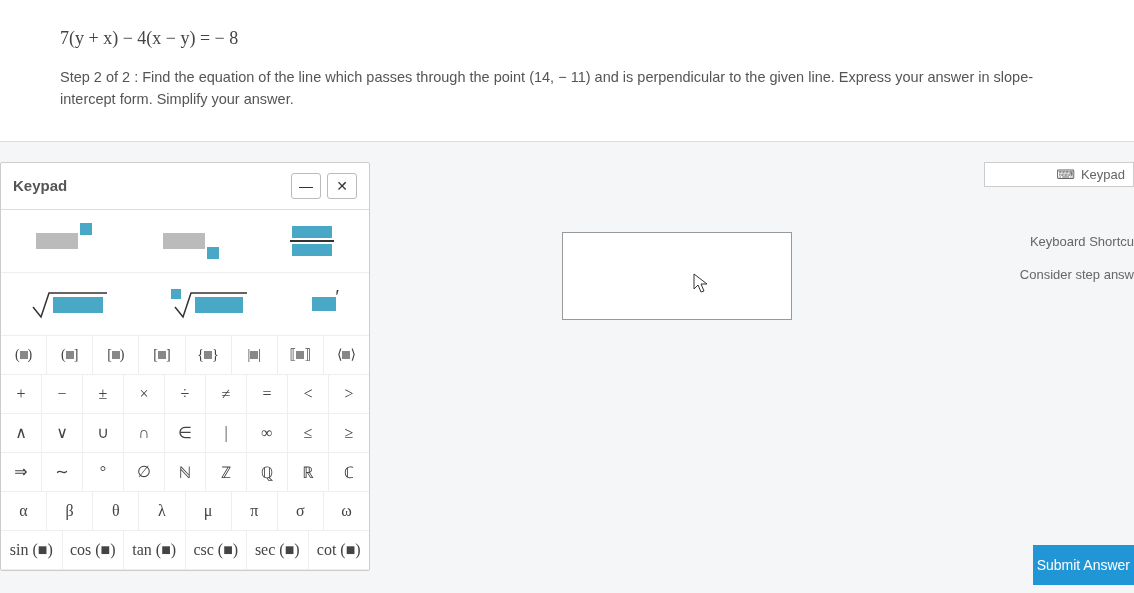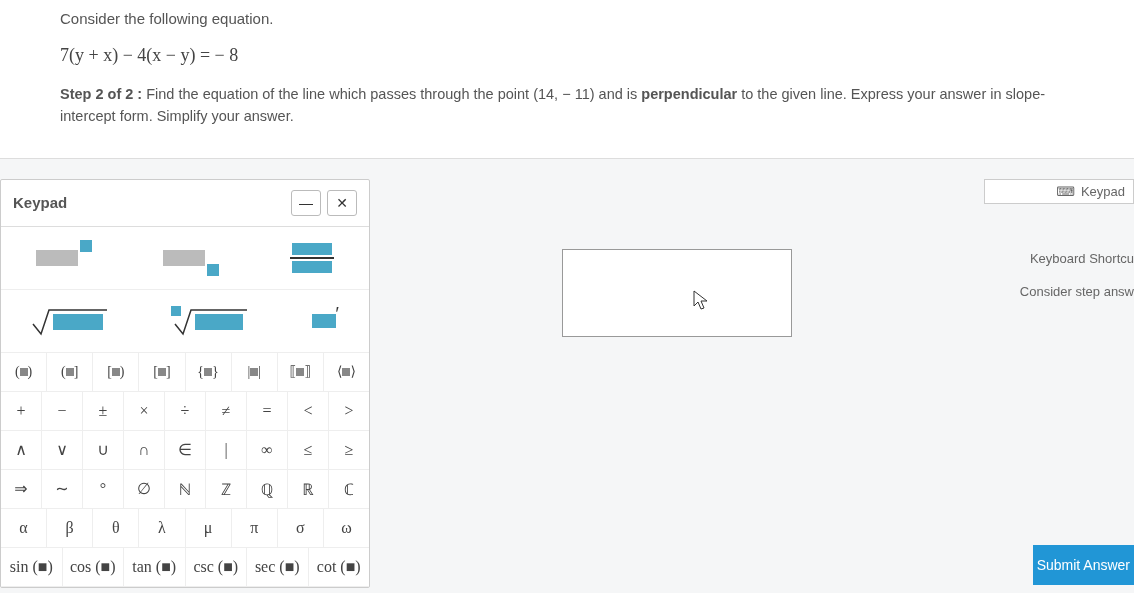--- a/index.html
+++ b/index.html
@@ -1,21 +1,21 @@
 <!DOCTYPE html>
 <html><head>
 <meta charset="utf-8">
 <style>
 * { box-sizing: border-box; margin: 0; padding: 0; }
 body { font-family: 'Segoe UI', Arial, sans-serif; background: #f5f6f7; color: #333; font-size: 14px; }
 .question-area { padding: 10px 60px 30px 60px; background: #fff; border-bottom: 1px solid #ddd; }
 .prompt { color: #555; margin-bottom: 15px; font-size: 15px; }
 .equation { text-align: left; font-family: 'Cambria Math', Georgia, serif; font-size: 18px; margin: 18px 0; color: #444; }
 .step-text { color: #555; font-size: 14.5px; line-height: 1.5; }
-.step-text b { font-weight: bold; }
+.step-text b { font-weight: normal; }
 .work-area { display: flex; padding-top: 20px; }
 .keypad-panel { width: 370px; background: #fff; border: 1px solid #ccc; border-radius: 2px; }
 .keypad-header { display: flex; justify-content: space-between; align-items: center; padding: 10px 12px; border-bottom: 1px solid #ddd; }
 .keypad-title { font-weight: bold; color: #555; font-size: 15px; }
 .keypad-ctrl { display: flex; gap: 6px; }
 .kc-btn { width: 30px; height: 26px; border: 1px solid #bbb; background: #fff; border-radius: 3px; cursor: pointer; display: flex; align-items: center; justify-content: center; font-size: 14px; }
 .template-row { display: flex; padding: 14px 8px; gap: 18px; border-bottom: 1px solid #eee; align-items: center; justify-content: space-around; }
 .tpl { height: 34px; display: flex; align-items: center; justify-content: center; cursor: pointer; }
 .box { background: #4aa8c7; display: inline-block; }
 .gbox { background: #bbb; display: inline-block; }
@@ -33,21 +33,20 @@
 .submit-btn { background: #2196d6; color: #fff; border: none; padding: 12px 4px; font-size: 14px; cursor: pointer; position: fixed; right: 0; bottom: 8px; }
 .frac { display:inline-flex; flex-direction:column; align-items:center; }
 .frac .fb { width:40px; height:12px; background:#4aa8c7; }
 .frac .fl { width:44px; height:2px; background:#333; margin:2px 0; }
 .sqrt-svg { display:inline-block; }
 </style>
 </head>
 <body>
 
 <div class="question-area">
-  <div class="prompt">Consider the following equation.</div>
   <div class="equation">7(y + x) − 4(x − y) = − 8</div>
   <div class="step-text">
     <b>Step 2 of 2 :</b><span>  Find the equation of the line which passes through the point (14, − 11) and is </span><b>perpendicular</b><span> to the given line. Express your answer in slope-intercept form. Simplify your answer.</span>
   </div>
 </div>
 
 <div class="work-area">
 
   <div class="keypad-panel">
     <div class="keypad-header">

